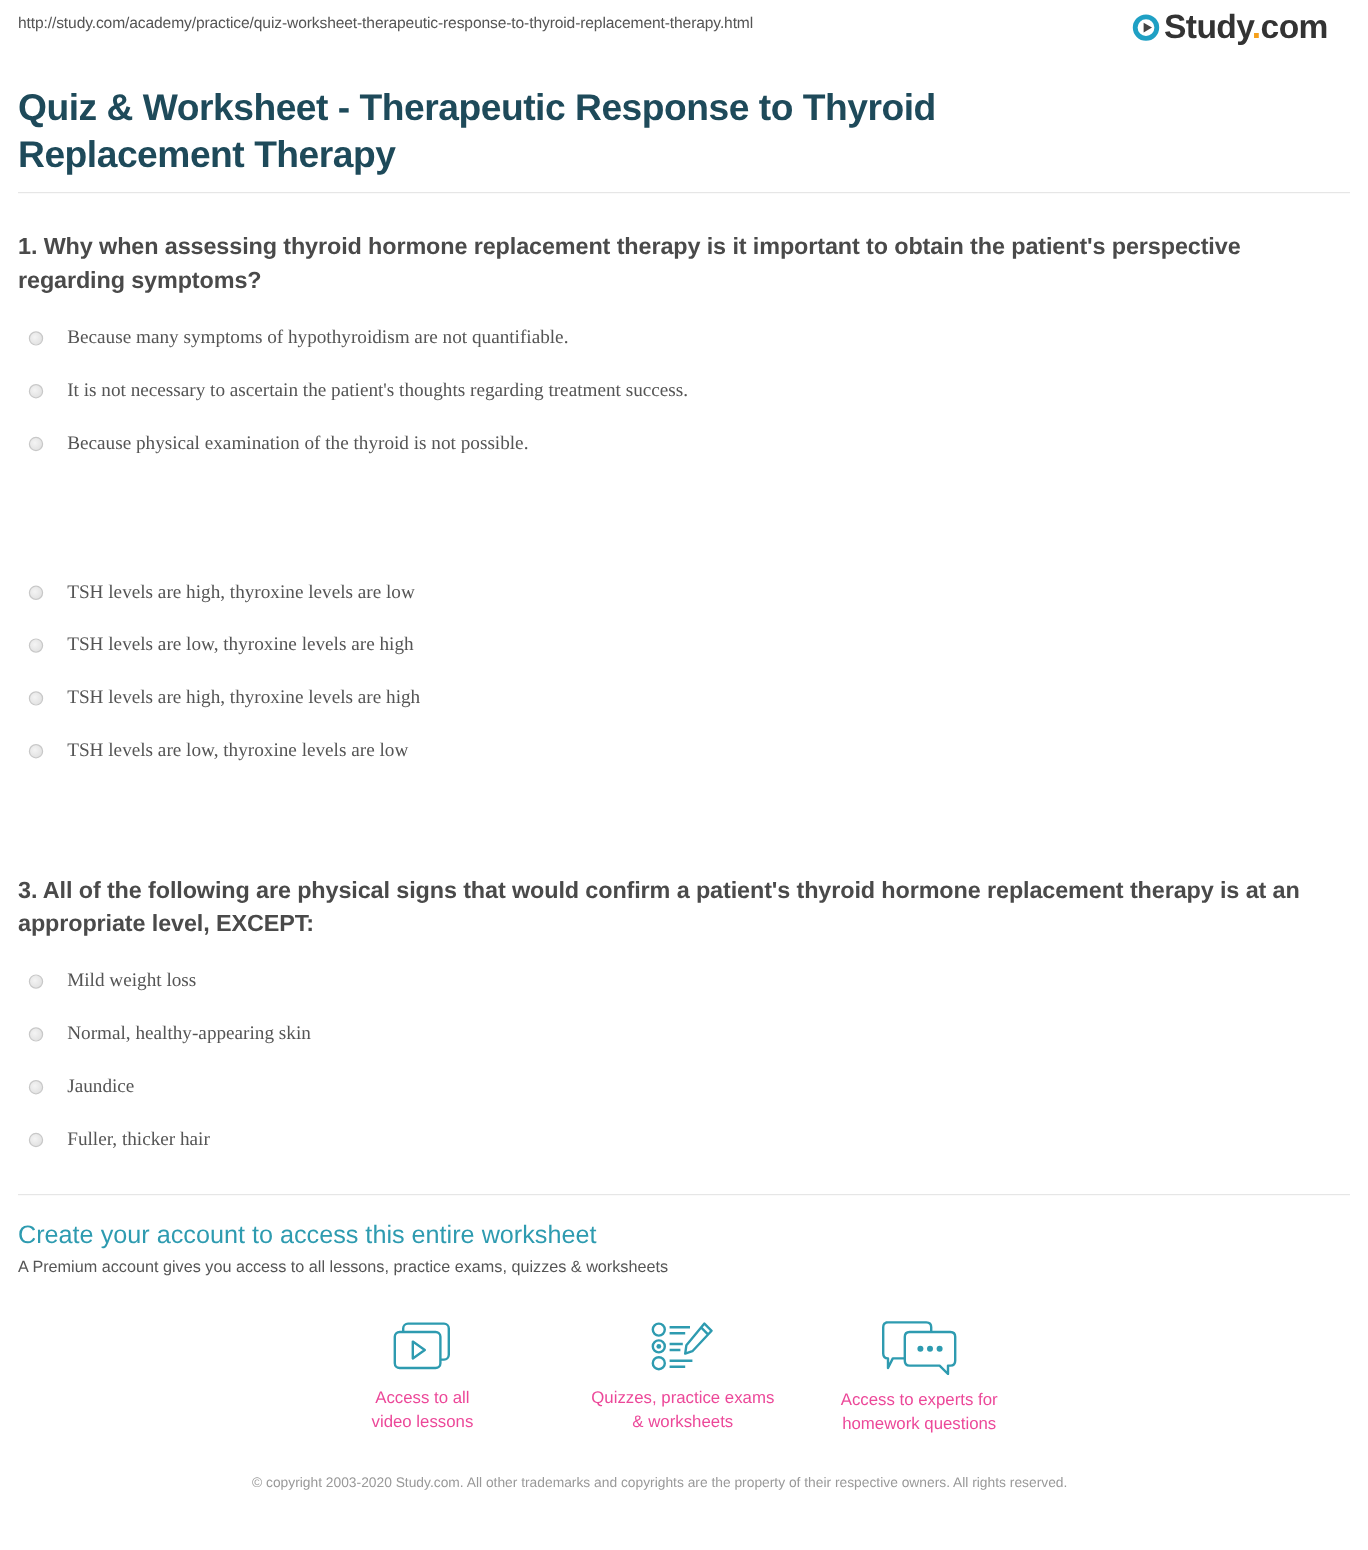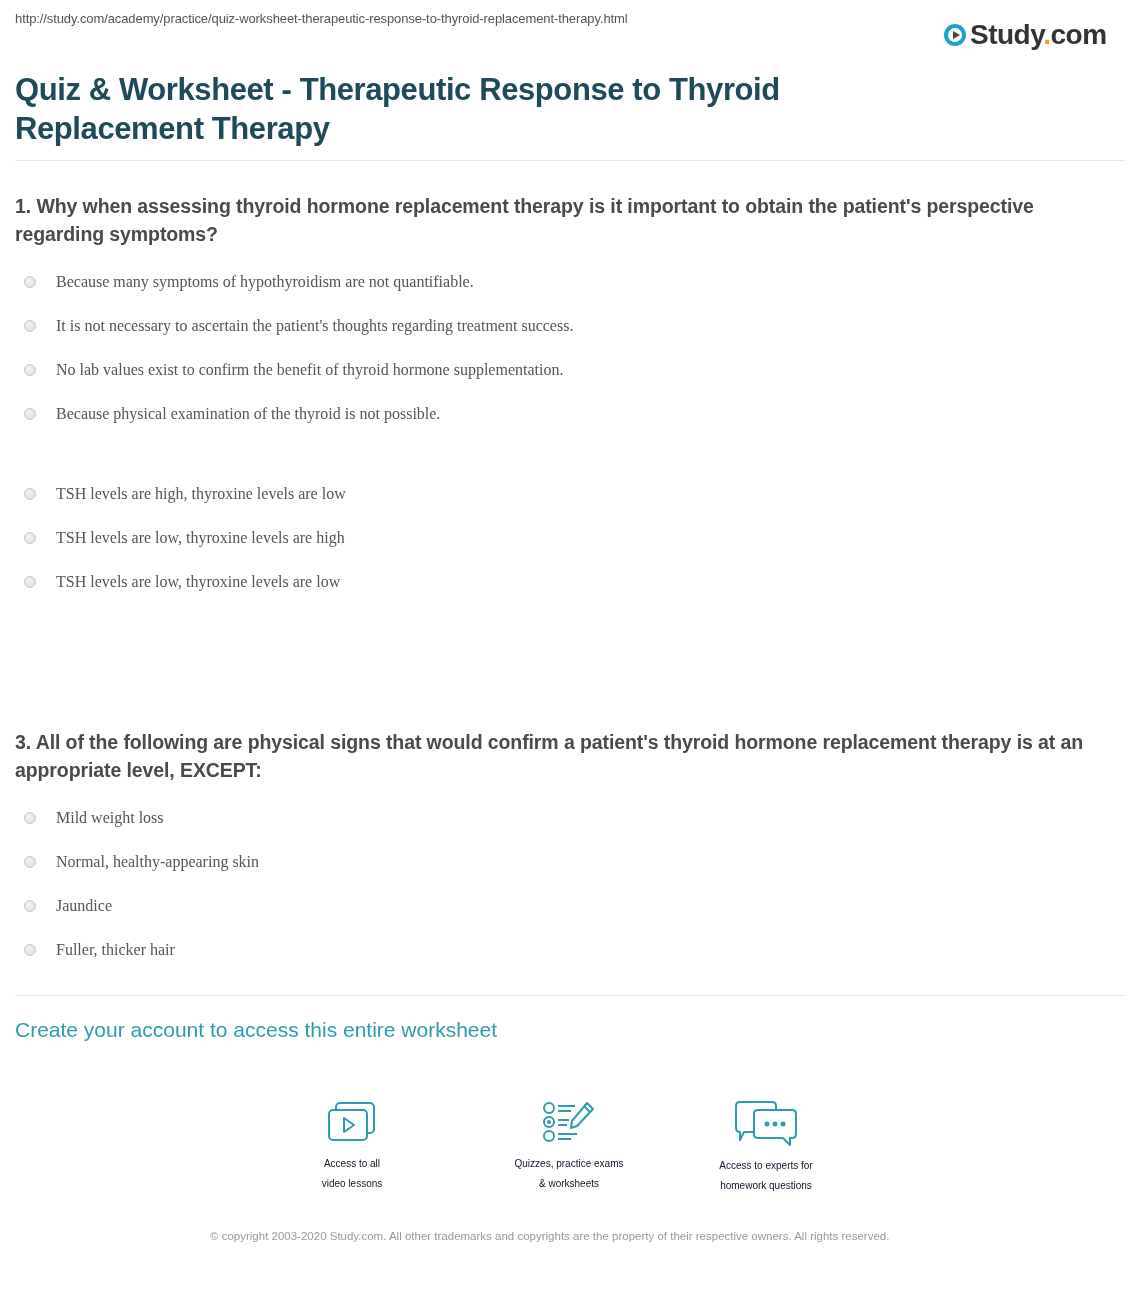--- a/index.html
+++ b/index.html
@@ -1,20 +1,20 @@
 <!DOCTYPE html>
 <html><head>
   <meta charset="utf-8">
   <style>
     * { box-sizing: border-box; margin: 0; padding: 0; }
     html, body { width: 1140px; height: 1292px; background: #ffffff; overflow: hidden; }
     body { font-family: "Liberation Sans", "DejaVu Sans", sans-serif; color: #555555; position: relative; }
 
     .url { position: absolute; left: 15px; top: 11px; font-size: 13px; color: #555; letter-spacing: -0.1px; }
-    .logo { position: absolute; left: 944px; top: 21px; display: flex; align-items: center; }
+    .logo { position: absolute; left: 944px; top: 9px; display: flex; align-items: center; }
     .logo-mark { width: 22px; height: 22px; border-radius: 50%; border: 4px solid #1fa0c4; position: relative; margin-right: 4px; }
     .logo-mark::after { content: ""; position: absolute; left: 5px; top: 3px; border-left: 7px solid #444; border-top: 4px solid transparent; border-bottom: 4px solid transparent; }
     .logo-text { font-size: 28px; font-weight: bold; color: #333; letter-spacing: -0.5px; line-height: 1; }
     .logo-dot { color: #f6a01a; }
 
     .title { position: absolute; left: 15px; top: 70px; width: 900px; font-size: 31px; line-height: 39px; color: #1e4a5a; font-weight: bold; letter-spacing: -0.4px; }
     .divider { position: absolute; left: 15px; right: 15px; height: 1px; background: #e6e6e6; }
 
     .question { position: absolute; left: 15px; width: 1110px; }
     .q-text { font-size: 19.5px; line-height: 28px; font-weight: bold; color: #4a4a4a; letter-spacing: -0.1px; }
@@ -23,21 +23,21 @@
     .radio { width: 12px; height: 12px; border-radius: 50%; border: 1px solid #c8c8c8; background: radial-gradient(circle at 40% 40%, #f4f4f4 0%, #dcdcdc 100%); margin-left: 9px; margin-right: 20px; flex-shrink: 0; }
     .answer-text { font-size: 16px; color: #555; }
 
     .cta { position: absolute; left: 15px; width: 1056px; text-align: left; }
     .cta-title { font-size: 21px; color: #2e9bb0; font-weight: normal; }
     .cta-sub { font-size: 13.5px; color: #555; margin-top: 6px; }
 
     .features { position: absolute; top: 1100px; left: 0; width: 1140px; }
     .feature { position: absolute; width: 200px; text-align: center; }
     .feature svg { display: block; margin: 0 auto; }
-    .feature-label { font-size: 10px; color: #0f172a; line-height: 20px; margin-top: 10px; }
+    .feature-label { font-size: 14px; color: #ec4899; line-height: 20px; margin-top: 10px; }
 
     .copyright { position: absolute; left: 210px; width: 720px; top: 1228px; text-align: left; font-size: 11.5px; color: #999; line-height: 17px; }
   </style>
 </head>
 <body>
 
 <div class="url">http://study.com/academy/practice/quiz-worksheet-therapeutic-response-to-thyroid-replacement-therapy.html</div>
 
 <div class="logo">
   <span class="logo-mark"></span>
@@ -53,38 +53,38 @@
     <li class="answer">
         <span class="radio"></span>
         <span class="answer-text">Because many symptoms of hypothyroidism are not quantifiable.</span>
       </li>
     <li class="answer">
         <span class="radio"></span>
         <span class="answer-text">It is not necessary to ascertain the patient's thoughts regarding treatment success.</span>
       </li>
     <li class="answer">
         <span class="radio"></span>
-        <span class="answer-text">No lab values exist to confirm the benefit of thyroid hormone supplementation.</span>
-      </li>
-    <li class="answer">
-        <span class="radio"></span>
         <span class="answer-text">Because physical examination of the thyroid is not possible.</span>
       </li>
   </ul>
 </div>
 
 <div class="question" style="top:460px;">
   <ul class="answers" style="margin-top:12px;">
     <li class="answer">
         <span class="radio"></span>
         <span class="answer-text">TSH levels are high, thyroxine levels are low</span>
       </li>
     <li class="answer">
         <span class="radio"></span>
         <span class="answer-text">TSH levels are low, thyroxine levels are high</span>
+      </li>
+    <li class="answer">
+        <span class="radio"></span>
+        <span class="answer-text">TSH levels are high, thyroxine levels are high</span>
       </li>
     <li class="answer">
         <span class="radio"></span>
         <span class="answer-text">TSH levels are low, thyroxine levels are low</span>
       </li>
   </ul>
 </div>
 
 <div class="question" style="top:728px;">
   <div class="q-text">3. All of the following are physical signs that would confirm a patient's thyroid hormone replacement therapy is at an appropriate level, EXCEPT:</div>
@@ -105,20 +105,21 @@
         <span class="radio"></span>
         <span class="answer-text">Fuller, thicker hair</span>
       </li>
   </ul>
 </div>
 
 <div class="divider" style="top:995px;"></div>
 
 <div class="cta" style="top:1018px;">
   <div class="cta-title">Create your account to access this entire worksheet</div>
+  <div class="cta-sub">A Premium account gives you access to all lessons, practice exams, quizzes &amp; worksheets</div>
 </div>
 
 <div class="features">
   <div class="feature" style="left:252px;">
     <svg width="52" height="44" viewBox="0 0 52 44">
       <rect x="10" y="3" width="38" height="30" rx="4" fill="none" stroke="#2e9bb0" stroke-width="2"></rect>
       <rect x="3" y="10" width="38" height="30" rx="4" fill="#fff" stroke="#2e9bb0" stroke-width="2"></rect>
       <path d="M18 18 L28 25 L18 32 Z" fill="none" stroke="#2e9bb0" stroke-width="2" stroke-linejoin="round"></path>
     </svg>
     <div class="feature-label">

